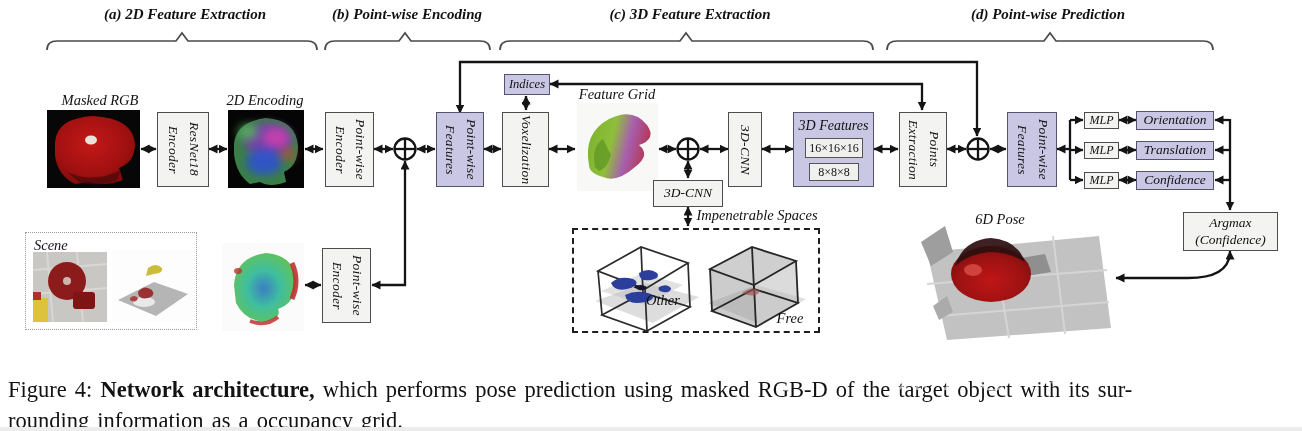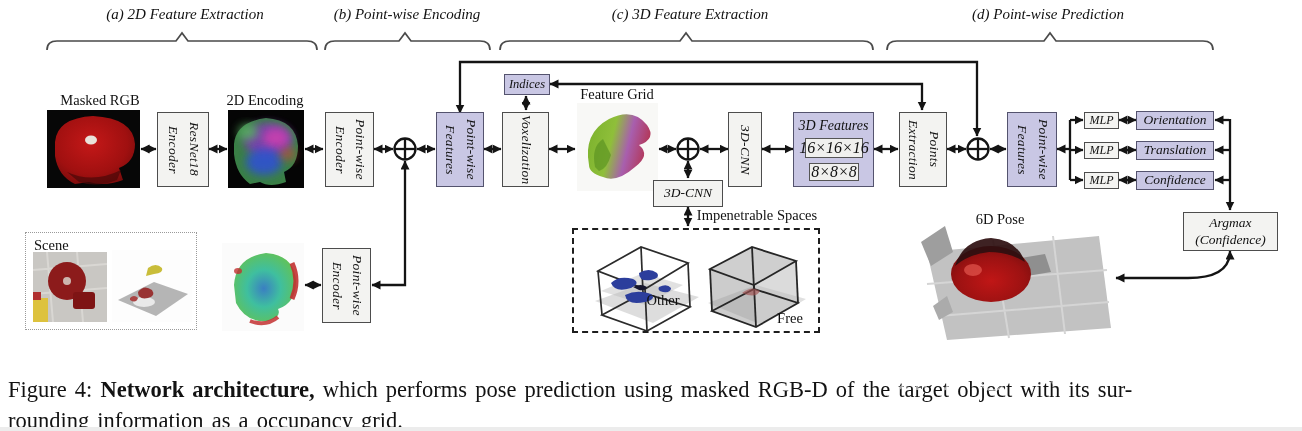--- a/index.html
+++ b/index.html
@@ -1,29 +1,29 @@
 <!DOCTYPE html>
 <html><head>
 <meta charset="utf-8">
 <style>
   html,body{margin:0;padding:0;background:#fff;}
   #fig{position:relative;width:1302px;height:431px;background:#ffffff;overflow:hidden;
        font-family:"Liberation Serif",serif;}
   .abs{position:absolute;}
-  .hdr{font-weight:normal;font-style:italic;font-size:15px;color:#111;text-align:center;}
-  .lbl{font-size:14.5px;color:#111;text-align:center;line-height:1.15;}
+  .hdr{font-weight:bold;font-style:italic;font-size:15px;color:#111;text-align:center;}
+  .lbl{font-style:italic;font-size:14.5px;color:#111;text-align:center;line-height:1.15;}
   .pre{white-space:pre-line;}
   .box{position:absolute;background:#f3f3f1;border:1.5px solid #4d4d4d;box-sizing:border-box;
        display:flex;align-items:center;justify-content:center;}
   .purple{background:#c9c7e4;border-color:#54536e;}
   .vtext{writing-mode:vertical-rl;font-style:italic;font-size:13.5px;color:#111;
          text-align:center;white-space:pre-line;line-height:1.55;letter-spacing:.3px;}
   .htext{font-style:italic;font-size:13.5px;color:#111;text-align:center;white-space:pre-line;line-height:1.25;}
   .dim{position:absolute;background:#f0f0ee;border:1px solid #555;box-sizing:border-box;
-       display:flex;align-items:center;justify-content:center;font-style:italic;font-size:16px;color:#111;}
+       display:flex;align-items:center;justify-content:center;font-size:12px;color:#111;}
   .dashedbox{position:absolute;border:2.2px dashed #1d1d1d;box-sizing:border-box;}
   .dottedbox{position:absolute;border:1.5px dotted #9a9a9a;box-sizing:border-box;}
   .caption{position:absolute;font-size:22.5px;color:#121212;word-spacing:2.5px;z-index:4;margin-top:20px;}
   .caption b{font-weight:bold;}
   #watermark{position:absolute;left:896px;top:352px;font-family:"Liberation Sans",sans-serif;
     font-size:34px;color:#b5b5b5;letter-spacing:1px;z-index:6;mix-blend-mode:lighten;opacity:.9;}
   .imgsvg{position:absolute;z-index:1;}
   #overlay{position:absolute;left:0;top:0;z-index:2;pointer-events:none;}
   .nodes{z-index:3;}
   #bottombar{position:absolute;left:0;top:427px;width:1302px;height:4px;background:#ececec;z-index:4;}

